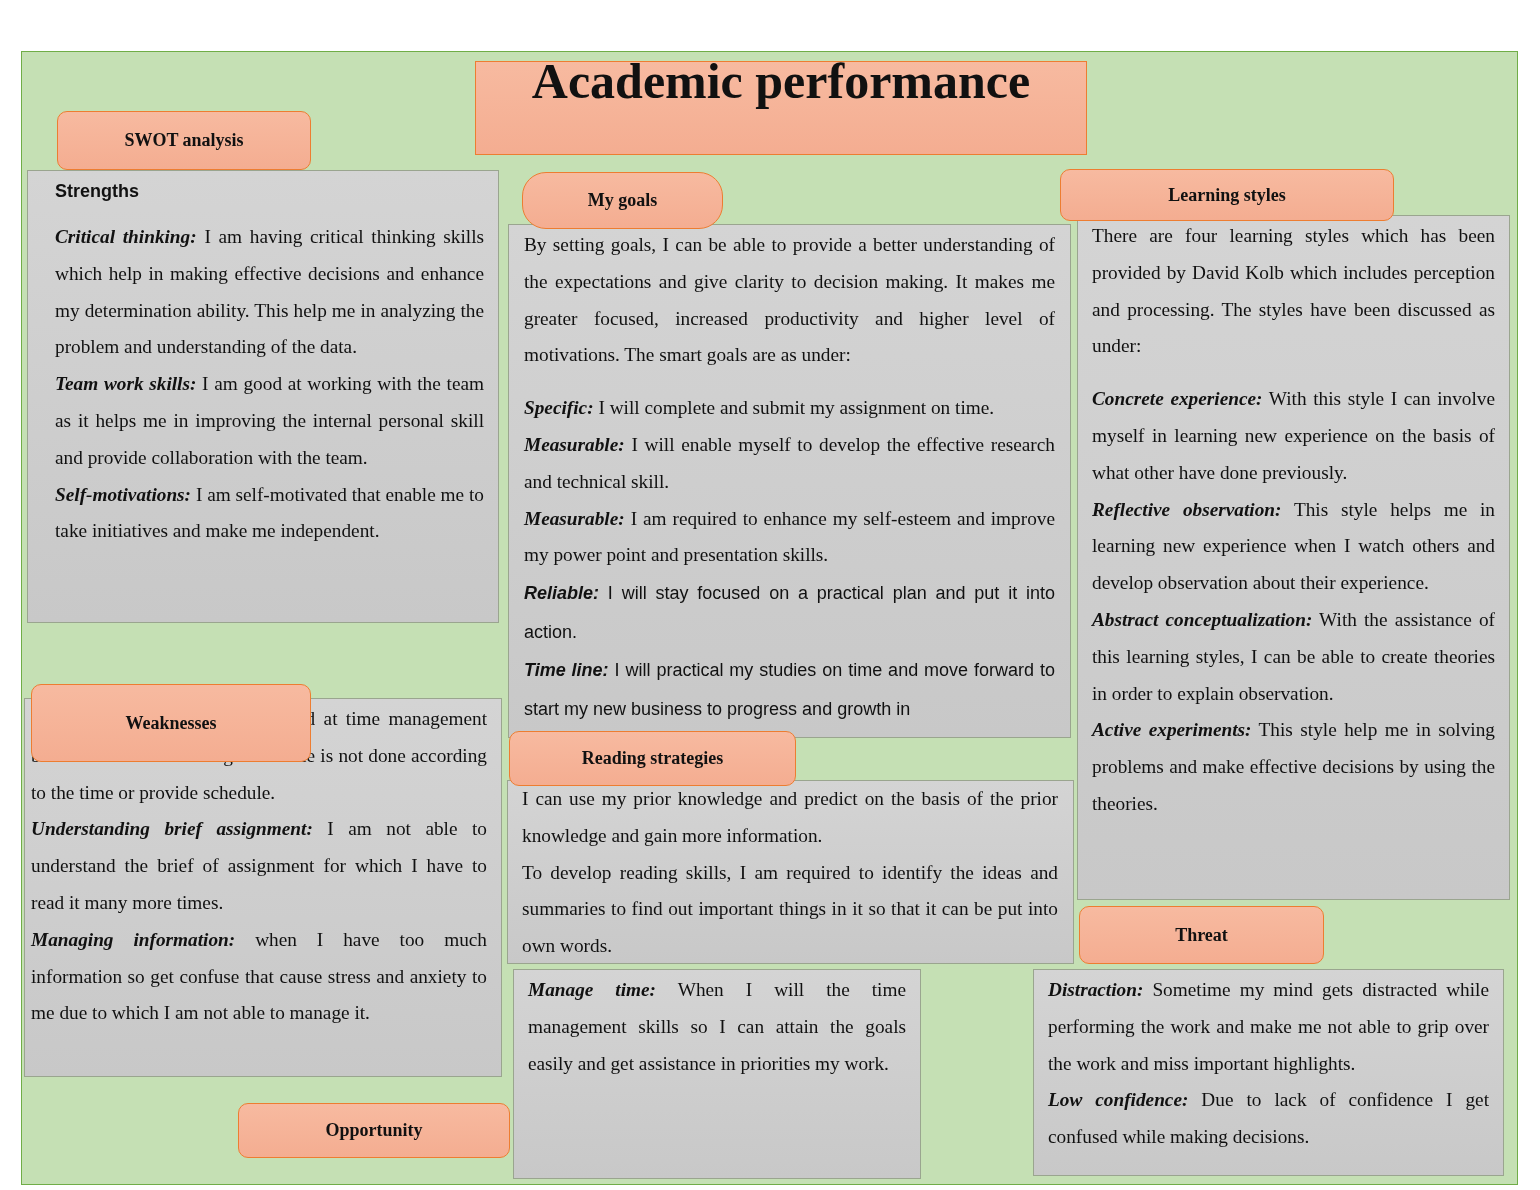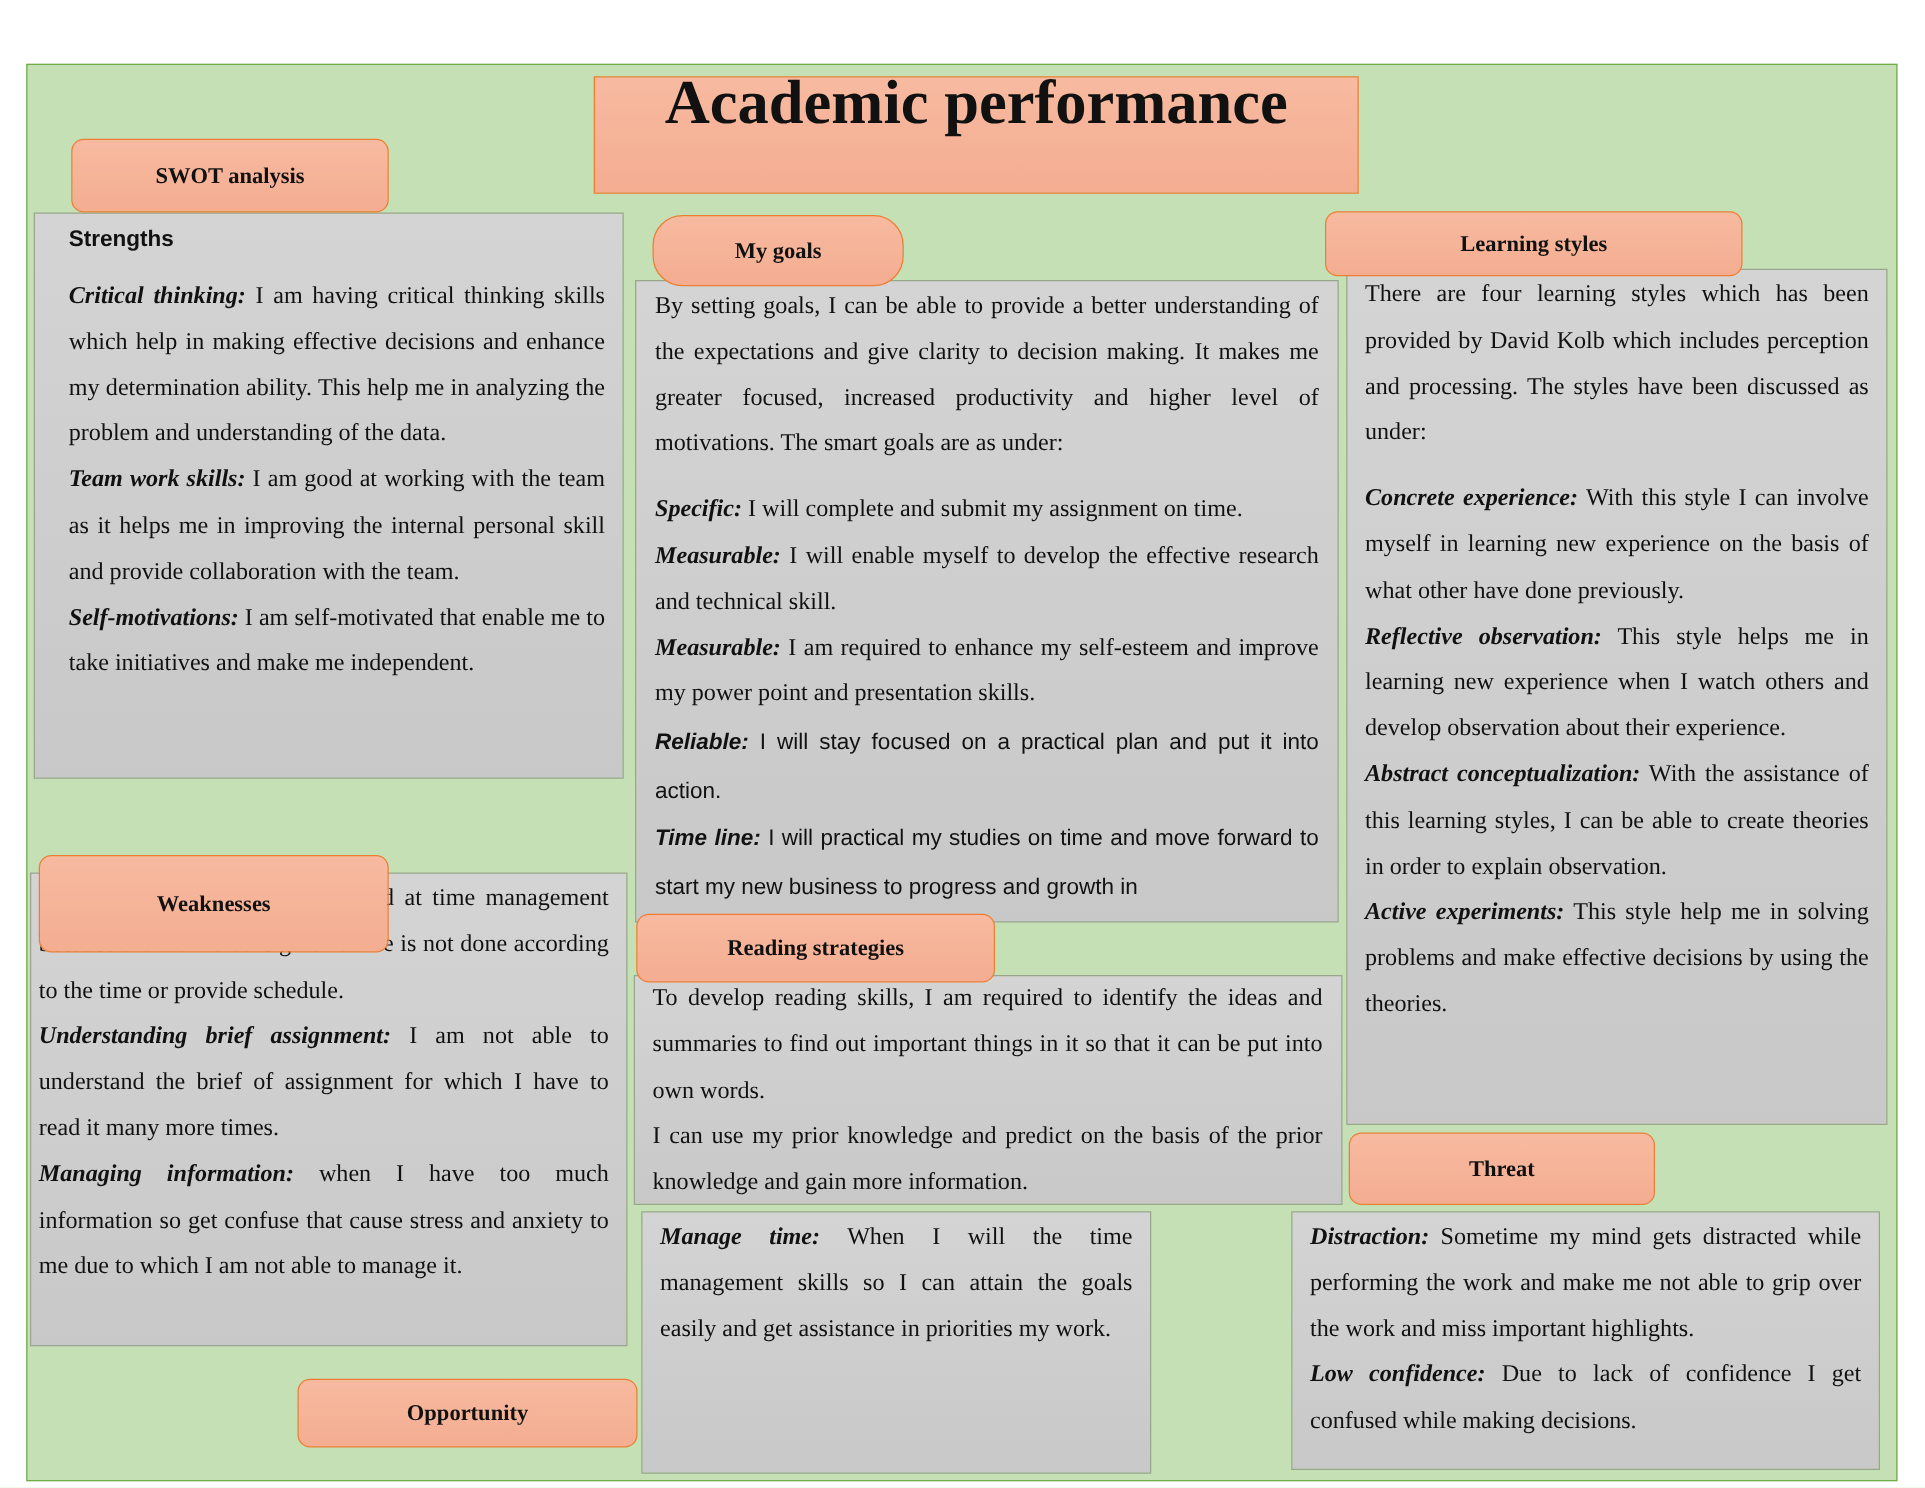--- a/index.html
+++ b/index.html
@@ -105,22 +105,22 @@
   <p><span class="lead">Specific:</span><span>  I will complete and submit my assignment on time.</span></p>
   <p><span class="lead">Measurable:</span><span> I will enable myself to develop the effective research and technical skill.</span></p>
   <p><span class="lead">Measurable:</span><span> I am required to enhance my self-esteem and improve my power point and presentation skills.</span></p>
   <p class="sans" style="line-height:38.5px;"><span class="lead">Reliable:</span><span>  I will stay focused on a practical plan and put it into action.</span></p>
   <p class="sans" style="line-height:38.5px;"><span class="lead">Time line:</span><span> I will practical my studies on time and move forward to start my new business to progress and growth in</span></p>
 </div>
 
 <div class="abs pill" style="left:509px; top:731px; width:287px; height:55px;">Reading strategies</div>
 
 <div class="abs panel" style="left:507px; top:780px; width:567px; height:184px; padding:0 15px 0 14px;">
+  <p>I can use my prior knowledge and predict on the basis of the prior knowledge and gain more information.</p>
   <p>To develop reading skills, I am required to identify the ideas and summaries to find out important things in it so that it can be put into own words.</p>
-  <p>I can use my prior knowledge and predict on the basis of the prior knowledge and gain more information.</p>
 </div>
 
 <div class="abs pill" style="left:1060px; top:169px; width:334px; height:52px;">Learning styles</div>
 
 <div class="abs panel" style="left:1077px; top:215px; width:433px; height:685px; padding:2px 14px 0 14px;">
   <p>There are four learning styles which has been provided by David Kolb which includes perception and processing. The styles have been discussed as under:</p>
   <div class="gap"></div>
   <p><span class="lead">Concrete experience:</span><span> With this style I can involve myself in learning new experience on the basis of what other have done previously.</span></p>
   <p><span class="lead">Reflective observation:</span><span> This style helps me in learning new experience when I watch others and develop observation about their experience.</span></p>
   <p><span class="lead">Abstract conceptualization:</span><span> With the assistance of this learning styles, I can be able to create theories in order to explain observation.</span></p>

